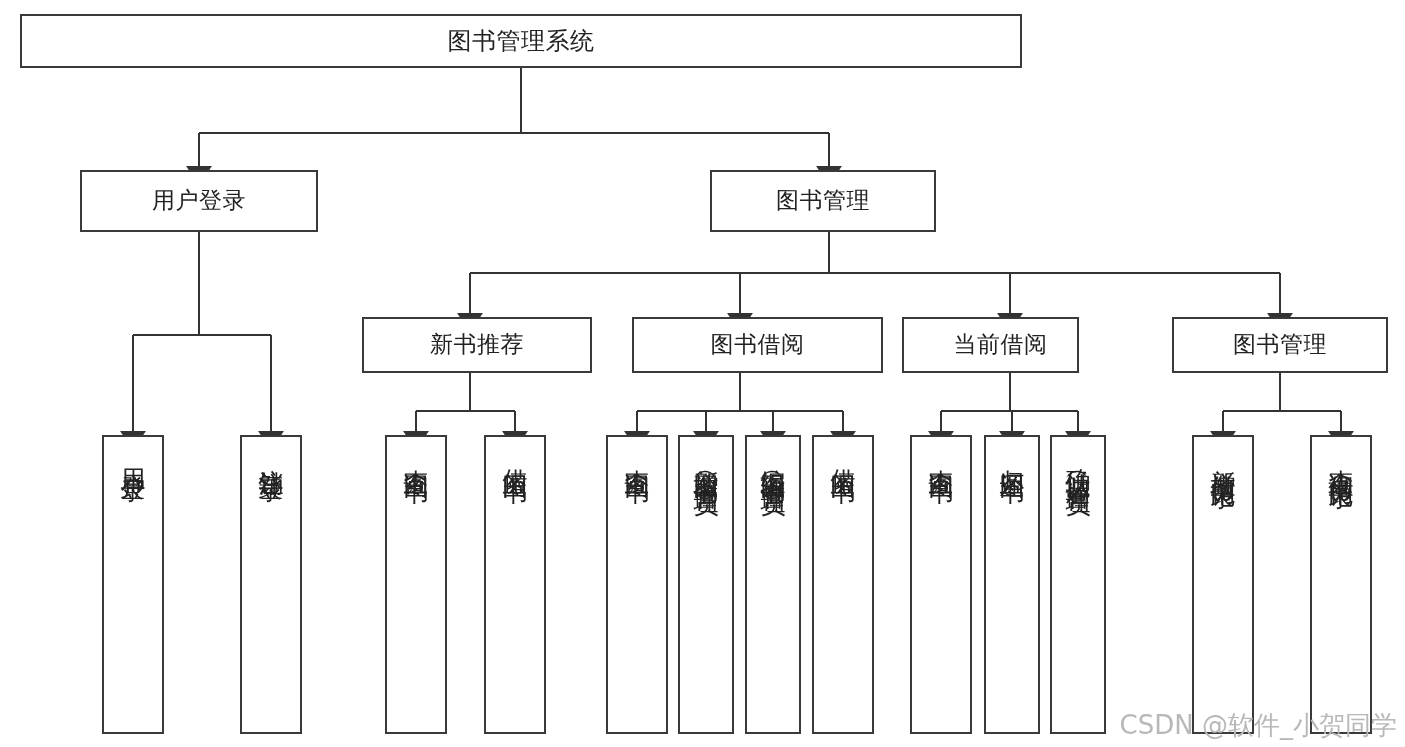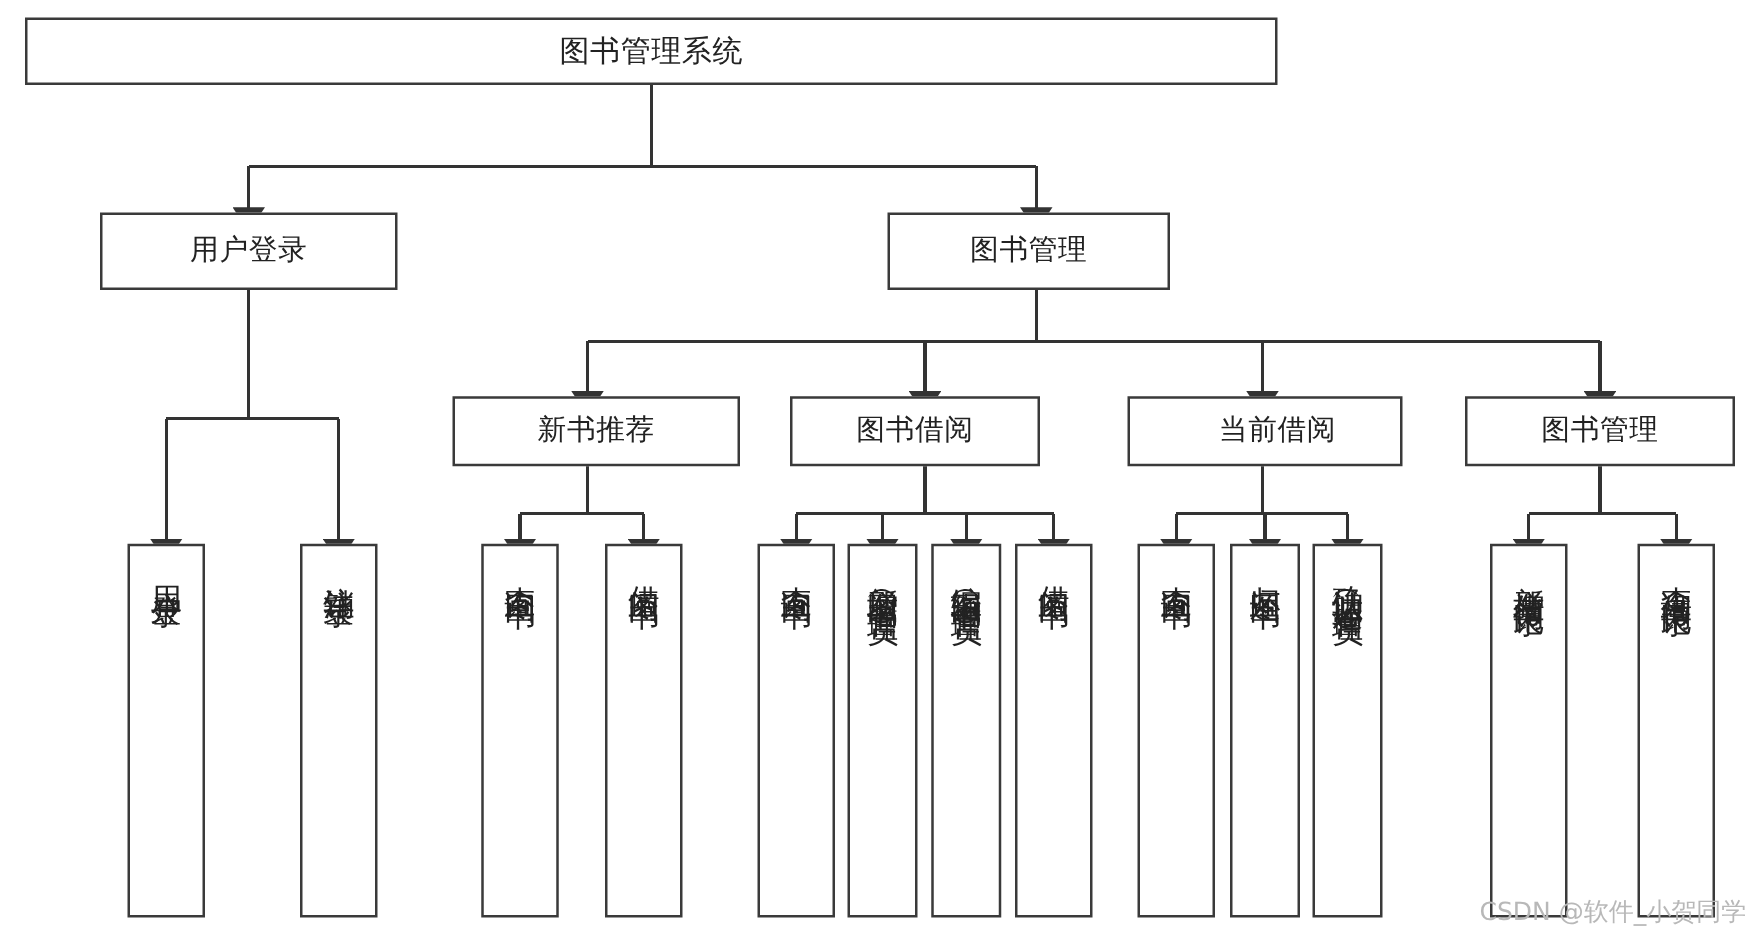--- a/index.html
+++ b/index.html
@@ -62,21 +62,21 @@
     text-orientation: upright;
     font-size: 25px;
     line-height: 1.0;
     letter-spacing: 0.14em;
     white-space: nowrap;
   }
   .watermark {
     position: absolute;
     right: 8px;
     bottom: 4px;
-    font-size: 20px;
+    font-size: 26px;
     color: #b8b8b8;
     white-space: nowrap;
     user-select: none;
     margin-top: 32px;
   }
 </style>
 </head>
 <body>
 
 <div id="diagram-canvas">
@@ -130,24 +130,24 @@
       </div>
       <div class="node horiz" style="left: 80px; top: 170px; width: 238px; height: 62px;">
         <span class="node-label">用户登录</span>
       </div>
       <div class="node horiz" style="left: 710px; top: 170px; width: 226px; height: 62px;">
         <span class="node-label">图书管理</span>
       </div>
       <div class="node horiz" style="left: 362px; top: 317px; width: 230px; height: 56px;">
         <span class="node-label">新书推荐</span>
       </div>
-      <div class="node horiz" style="left: 632px; top: 317px; width: 200px; height: 56px;">
+      <div class="node horiz" style="left: 632px; top: 317px; width: 251px; height: 56px;">
         <span class="node-label">图书借阅</span>
       </div>
-      <div class="node horiz" style="left: 902px; top: 317px; width: 220px; height: 56px; padding-left: 20px;">
+      <div class="node horiz" style="left: 902px; top: 317px; width: 177px; height: 56px; padding-left: 20px;">
         <span class="node-label">当前借阅</span>
       </div>
       <div class="node horiz" style="left: 1172px; top: 317px; width: 216px; height: 56px;">
         <span class="node-label">图书管理</span>
       </div>
       <div class="node vert" style="left: 102px; top: 435px; width: 62px; height: 299px;">
         <span class="node-label">用户登录</span>
       </div>
       <div class="node vert" style="left: 240px; top: 435px; width: 62px; height: 299px;">
         <span class="node-label">注销登录</span>

